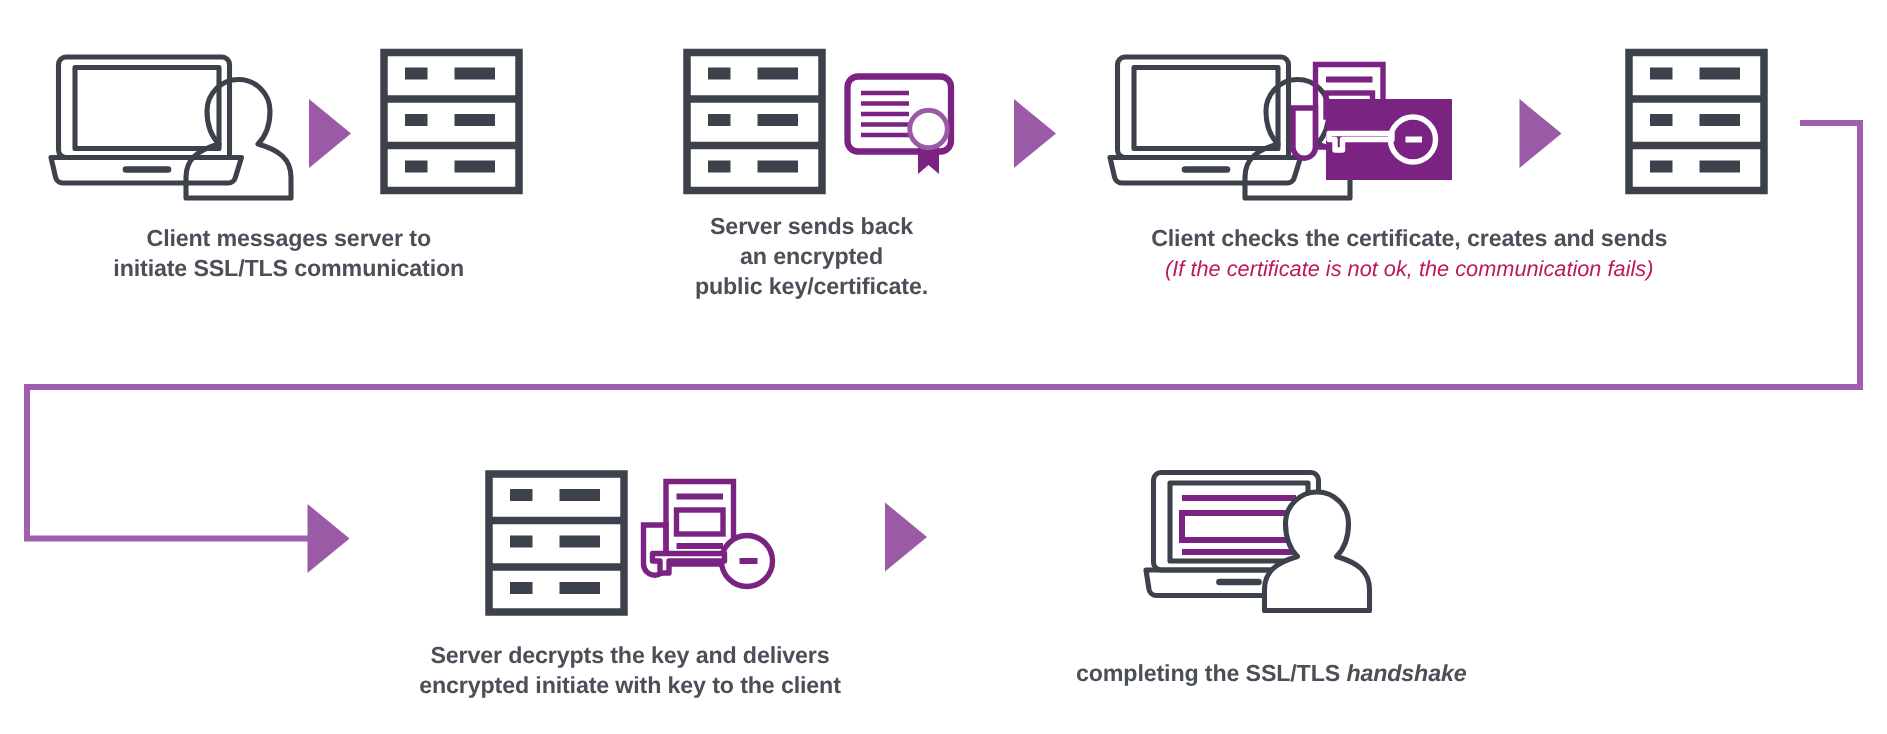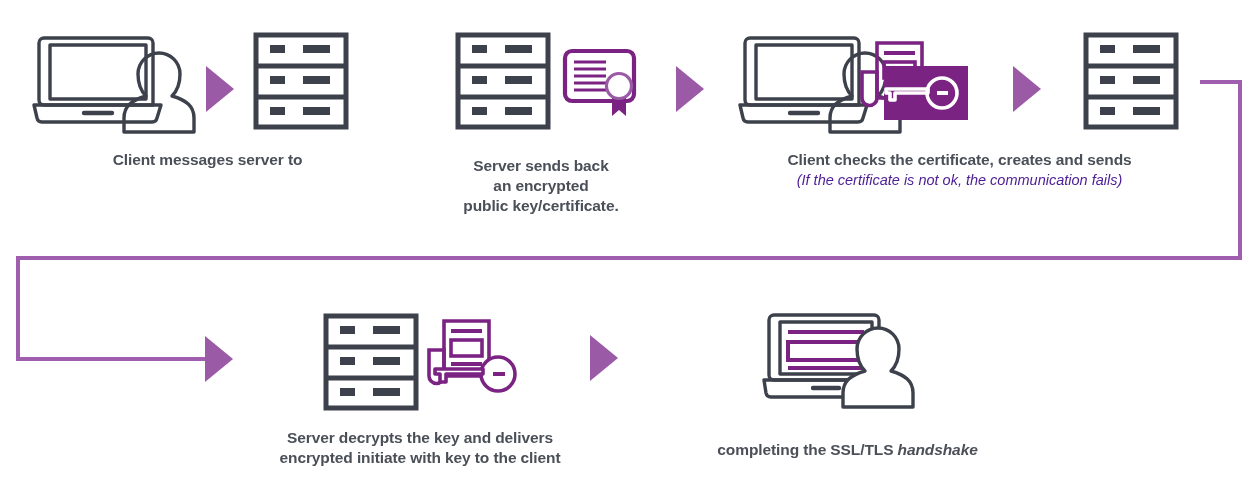--- a/index.html
+++ b/index.html
@@ -29,21 +29,21 @@
     font-size: 15.5px;
     line-height: 20px;
     letter-spacing: -0.1px;
     white-space: nowrap;
   }
   .caption .note {
     display: block;
     font-weight: normal;
     font-style: italic;
     font-size: 14.5px;
-    color: #4c1d95;
+    color: #be185d;
     line-height: 20px;
     letter-spacing: 0;
   }
   .caption .ital {
     font-style: italic;
     font-weight: bold;
     margin-top: 23px;
   }
 
   
@@ -84,22 +84,23 @@
     <g fill="#3c414b">
       <rect x="17" y="13" width="15" height="8"></rect>
       <rect x="50" y="13" width="27" height="8"></rect>
       <rect x="17" y="44" width="15" height="8"></rect>
       <rect x="50" y="44" width="27" height="8"></rect>
       <rect x="17" y="75" width="15" height="8"></rect>
       <rect x="50" y="75" width="27" height="8"></rect>
     </g>
   </svg>
 
-  <div class="caption" style="left:0px; top:150px; width:385px;margin-left:15px;">
+  <div class="caption" style="left:0px; top:150px; width:385px;">
     <span>Client messages server to</span><br>
+    <span>initiate SSL/TLS communication</span>
   </div>
 
   <svg class="icon" style="left:455px; top:32px;" width="96" height="98" viewBox="0 0 96 98">
     <g fill="none" stroke="#3c414b">
       <rect x="3" y="3" width="90" height="92" stroke-width="5"></rect>
       <path d="M3 34 h90 M3 65 h90" stroke-width="5"></path>
     </g>
     <g fill="#3c414b">
       <rect x="17" y="13" width="15" height="8"></rect>
       <rect x="50" y="13" width="27" height="8"></rect>
@@ -120,21 +121,21 @@
       <path d="M12 42 h32"></path>
     </g>
     <path d="M50 50 l0 18 l7 -6 l7 6 l0 -18 z" fill="#7b2382"></path>
     <circle cx="57" cy="38" r="12.5" fill="#ffffff" stroke="#9a5aa6" stroke-width="3.2"></circle>
   </svg>
 
   <svg class="icon" style="left:673px; top:63px;" width="34" height="52" viewBox="0 0 34 52">
     <polygon points="3,3 31,26 3,49" fill="#9a5aa6"></polygon>
   </svg>
 
-  <div class="caption" style="left:385px; top:156px; width:312px;">
+  <div class="caption" style="left:385px; top:142px; width:312px;">
     <span>Server sends back</span><br>
     <span>an encrypted</span><br>
     <span>public key/certificate.</span>
   </div>
 
   <svg class="icon" style="left:732px; top:28px;" width="170" height="108" viewBox="0 0 170 108">
     <g fill="none" stroke="#3c414b" stroke-width="3.4" stroke-linejoin="round" stroke-linecap="round">
       <path d="M18 10 h104 a5 5 0 0 1 5 5 v62 h-109 a5 5 0 0 1 -5 -5 v-57 a5 5 0 0 1 5 -5 z"></path>
       <path d="M24 17 h96 v54 h-96 z"></path>
       <path d="M8 77 h127 l-4 13 a5 5 0 0 1 -5 4 h-110 a5 5 0 0 1 -5 -4 z"></path>
@@ -174,21 +175,21 @@
     <g fill="#3c414b">
       <rect x="17" y="13" width="15" height="8"></rect>
       <rect x="50" y="13" width="27" height="8"></rect>
       <rect x="17" y="44" width="15" height="8"></rect>
       <rect x="50" y="44" width="27" height="8"></rect>
       <rect x="17" y="75" width="15" height="8"></rect>
       <rect x="50" y="75" width="27" height="8"></rect>
     </g>
   </svg>
 
-  <div class="caption" style="left:697px; top:150px; width:525px;">
+  <div class="caption" style="left:677px; top:150px; width:525px;">
     <span>Client checks the certificate, creates and sends</span><br>
     <span class="note">(If the certificate is not ok, the communication fails)</span>
   </div>
 
   <svg class="icon" style="left:323px; top:313px;" width="96" height="98" viewBox="0 0 96 98">
     <g fill="none" stroke="#3c414b">
       <rect x="3" y="3" width="90" height="92" stroke-width="5"></rect>
       <path d="M3 34 h90 M3 65 h90" stroke-width="5"></path>
     </g>
     <g fill="#3c414b">

